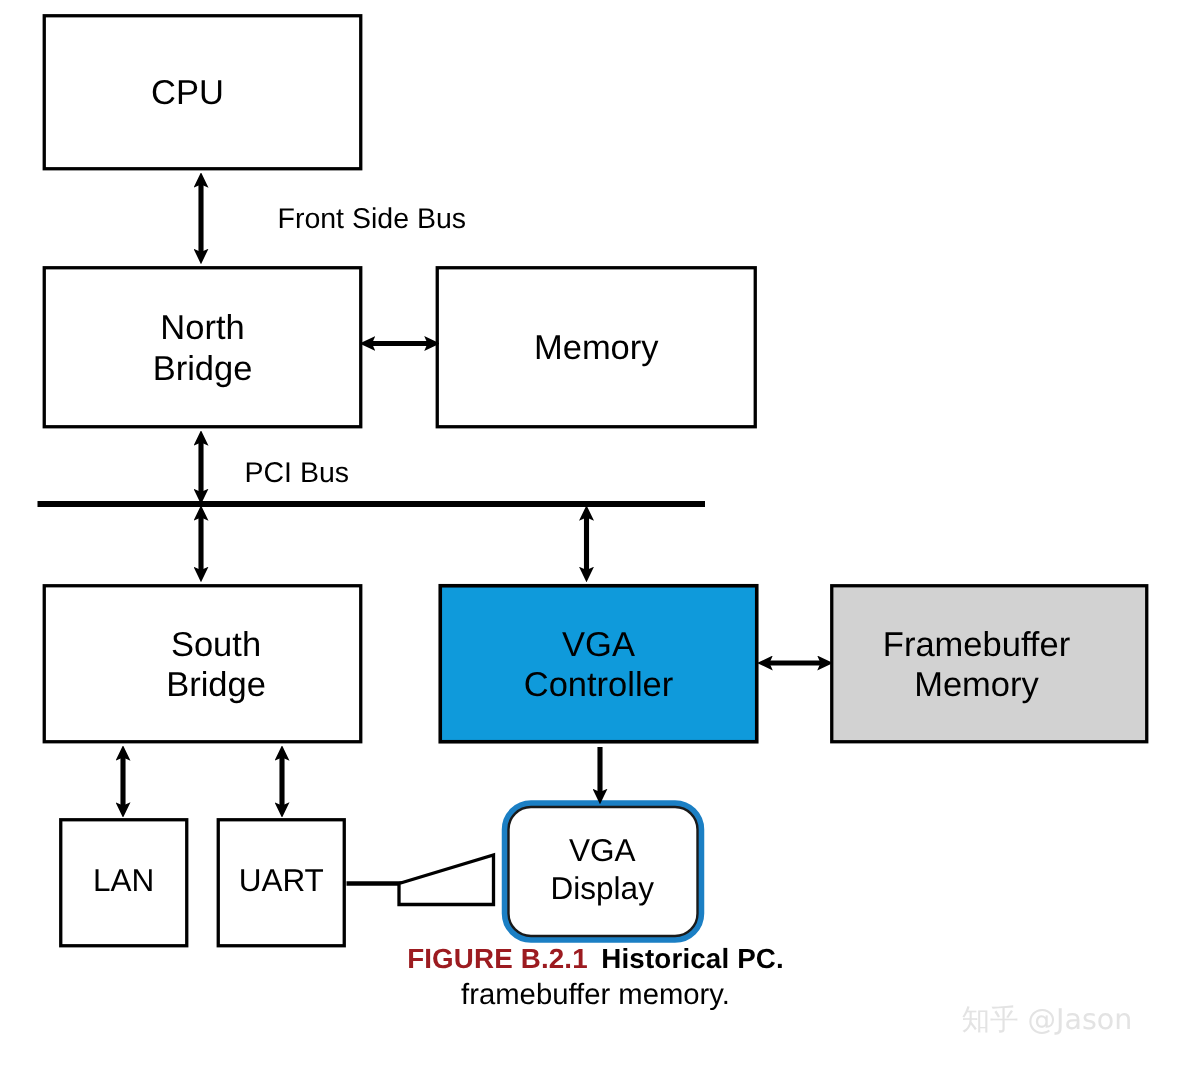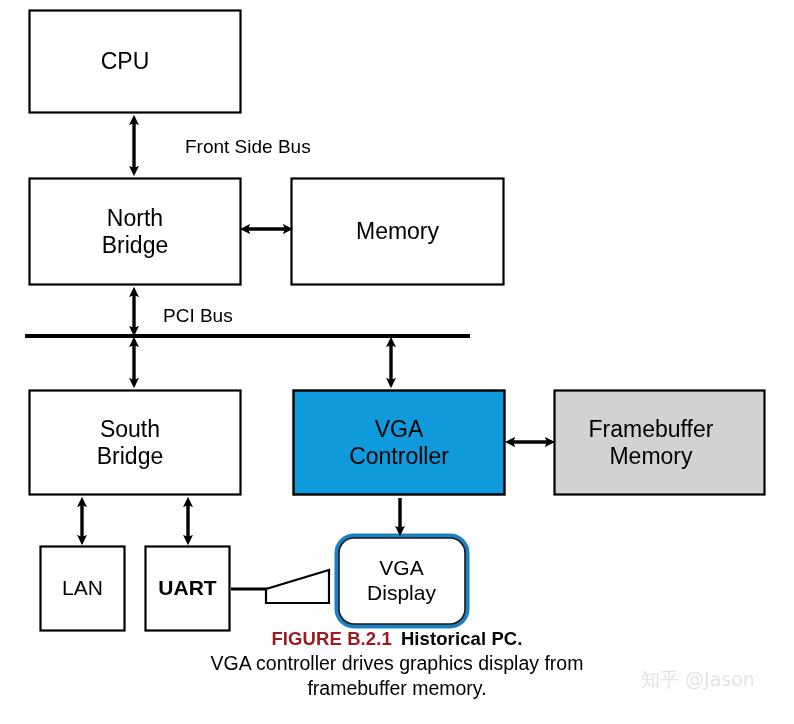--- a/index.html
+++ b/index.html
@@ -140,53 +140,52 @@
 
 <div class="node-label box-label" style="left:29px; top:178px; width:212px; height:107px;border-radius:23px;">
   <span style="white-space:pre-line;">North
 Bridge</span>
 </div>
 
 <div class="node-label box-label" style="left:291px; top:178px; width:213px; height:107px;">
   <span>Memory</span>
 </div>
 
-<div class="node-label box-label" style="left:24px; top:390px; width:212px; height:105px;">
+<div class="node-label box-label" style="left:38px; top:390px; width:212px; height:105px;">
   <span style="white-space:pre-line;">South
 Bridge</span>
 </div>
 
 <div class="node-label box-label" style="left:293px; top:390px; width:212px; height:105px;">
   <span style="white-space:pre-line;">VGA
 Controller</span>
 </div>
 
 <div class="node-label box-label" style="left:554px; top:390px; width:194px; height:105px;">
   <span style="white-space:pre-line;">Framebuffer
 Memory</span>
 </div>
 
 <div class="node-label small-box-label" style="left:40px; top:546px; width:85px; height:85px;">
   <span>LAN</span>
 </div>
 
-<div class="node-label small-box-label" style="left:145px; top:546px; width:85px; height:85px;font-weight:bold;">
+<div class="node-label small-box-label" style="left:145px; top:546px; width:85px; height:85px;">
   <span>UART</span>
 </div>
 
 <div class="node-label small-box-label" style="left:337px; top:536px; width:129px; height:89px;">
   <span style="white-space:pre-line;">VGA
 Display</span>
 </div>
 
 <div class="bus-label" style="left:163px; top:136px;margin-left:22px;">Front Side Bus</div>
 
 <div class="bus-label" style="left:163px; top:305px;">PCI Bus</div>
 
 <div class="caption">
   <div class="cap-line1">
     <span class="fig-num">FIGURE B.2.1</span><span class="fig-title">Historical PC.</span>
   </div>
-  <div class="cap-line2">VGA controller drives graphics display from</div>
   <div class="cap-line3">framebuffer memory.</div>
 </div>
 
 <div class="watermark">知乎 @Jason</div>
 
 </body></html>

